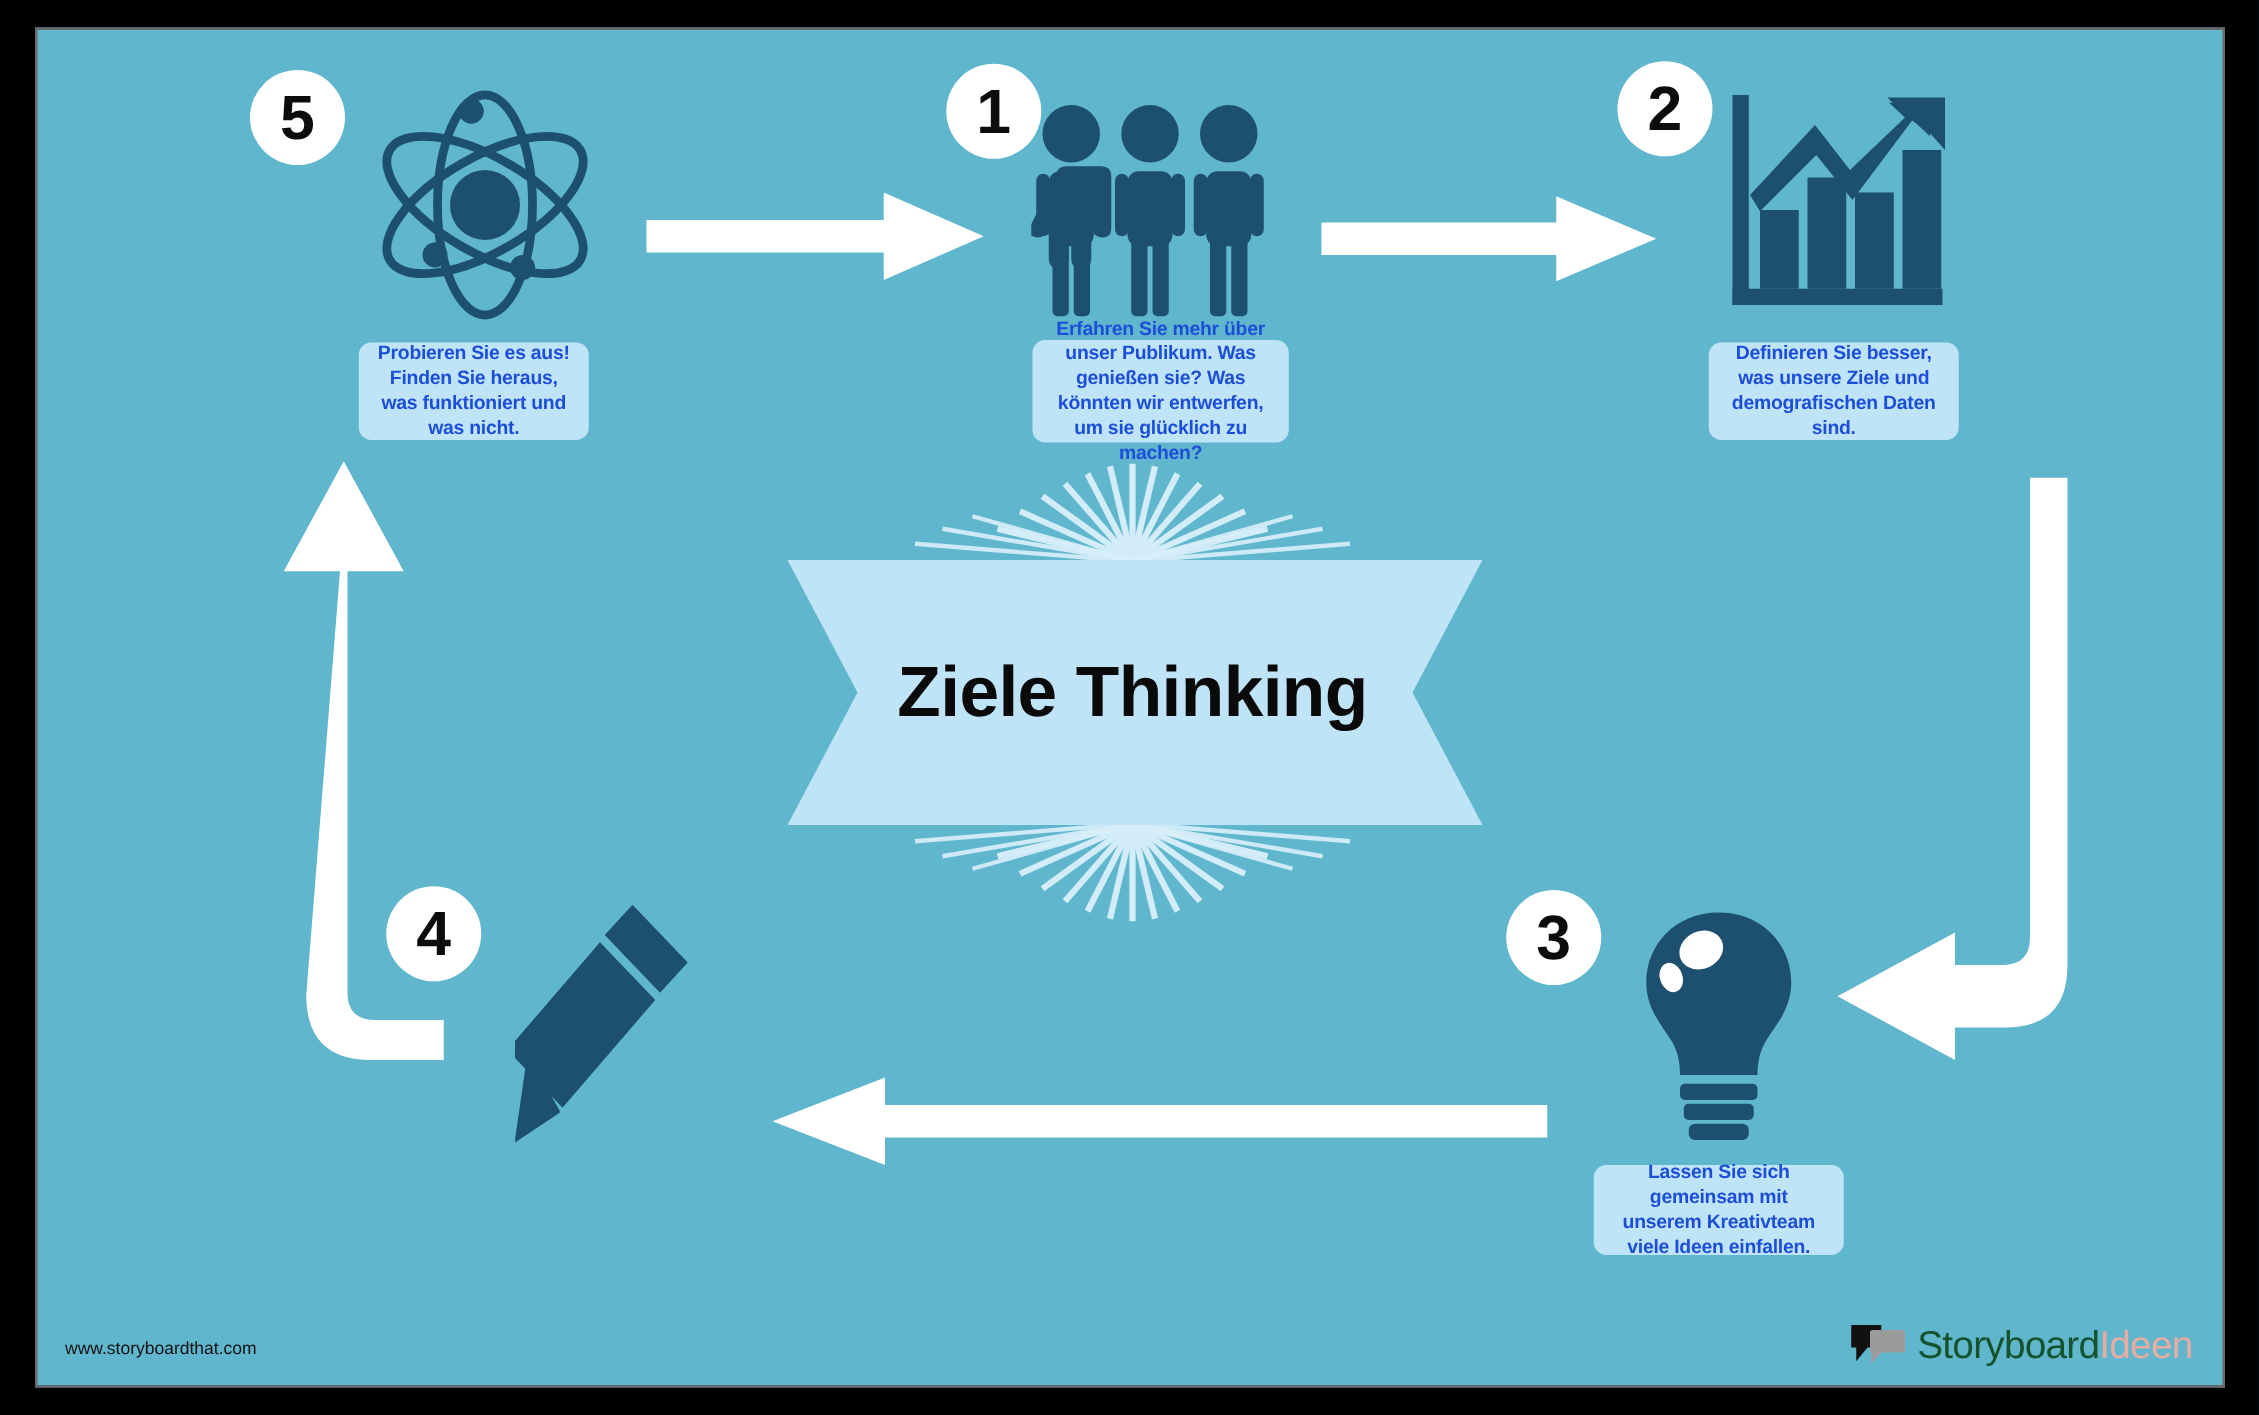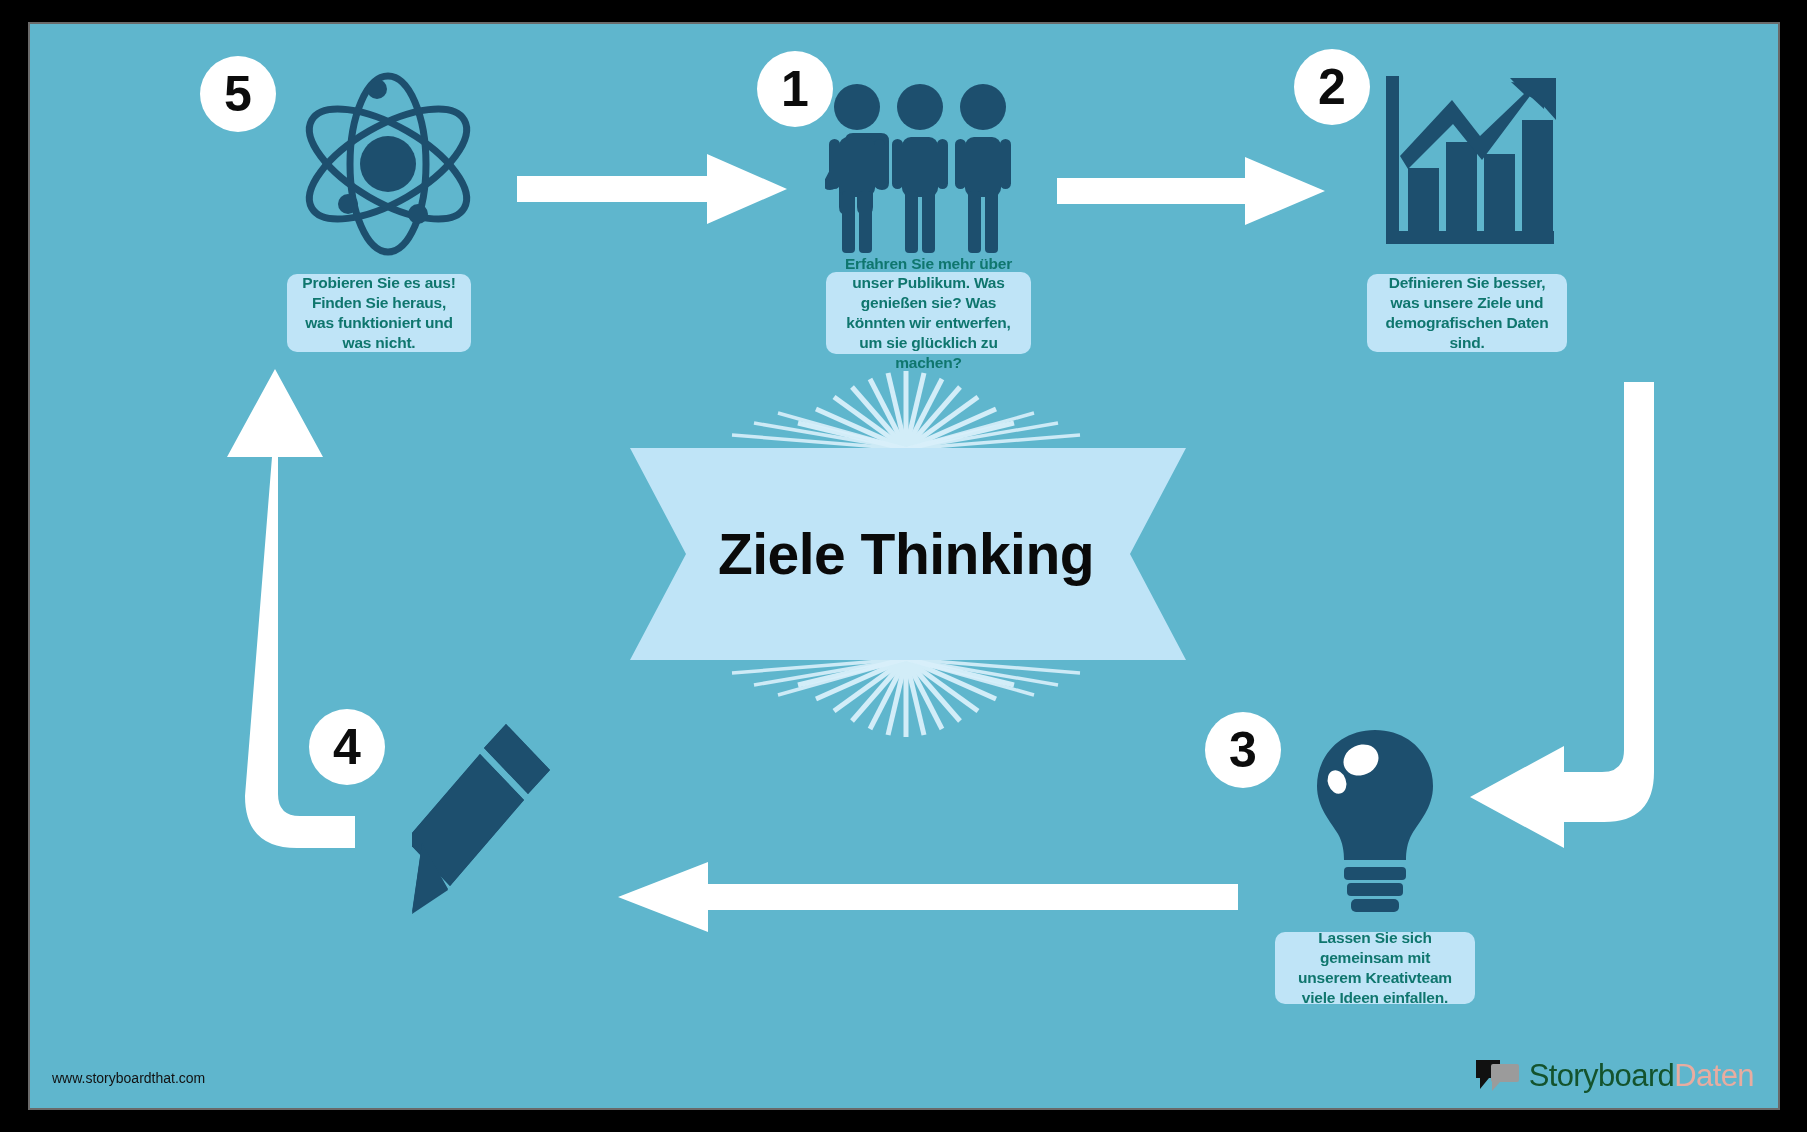--- a/index.html
+++ b/index.html
@@ -43,21 +43,21 @@
     display: flex; align-items: center; justify-content: center;
     text-align: center;
     padding: 8px 12px;
     z-index: 30;
   }
   .caption span {
     font-family: "Liberation Sans", sans-serif;
     font-weight: bold;
     font-size: 15.5px;
     line-height: 1.28;
-    color: #0f766e;
+    color: #1d4ed8;
     letter-spacing: -0.2px;
   }
 
   
   .icon-box { position: absolute; z-index: 20; }
 
   
   .arrow { position: absolute; z-index: 15; }
 
   
@@ -328,17 +328,17 @@
   </div>
 
   <div id="footer-url">www.storyboardthat.com</div>
 
   <div id="logo">
     <svg width="46" height="34" viewBox="0 0 46 34">
       <path d="M2 2 h24 v18 h-11 l-9 11 v-11 h-4 z" fill="#111111"></path>
       <path d="M19 6 h24 q2 0 2 2 v14 q0 2 -2 2 h-17 l-8 9 v-9 h1 q-2 0 -2 -2 v-14 q0 -2 2 -2 z" fill="#9b9b9b"></path>
     </svg>
     <div id="logo-text">
-      <span class="sb">Storyboard</span><span class="tt">Daten</span>
+      <span class="sb">Storyboard</span><span class="tt">Ideen</span>
     </div>
   </div>
 
 </div>
 
 </body></html>

